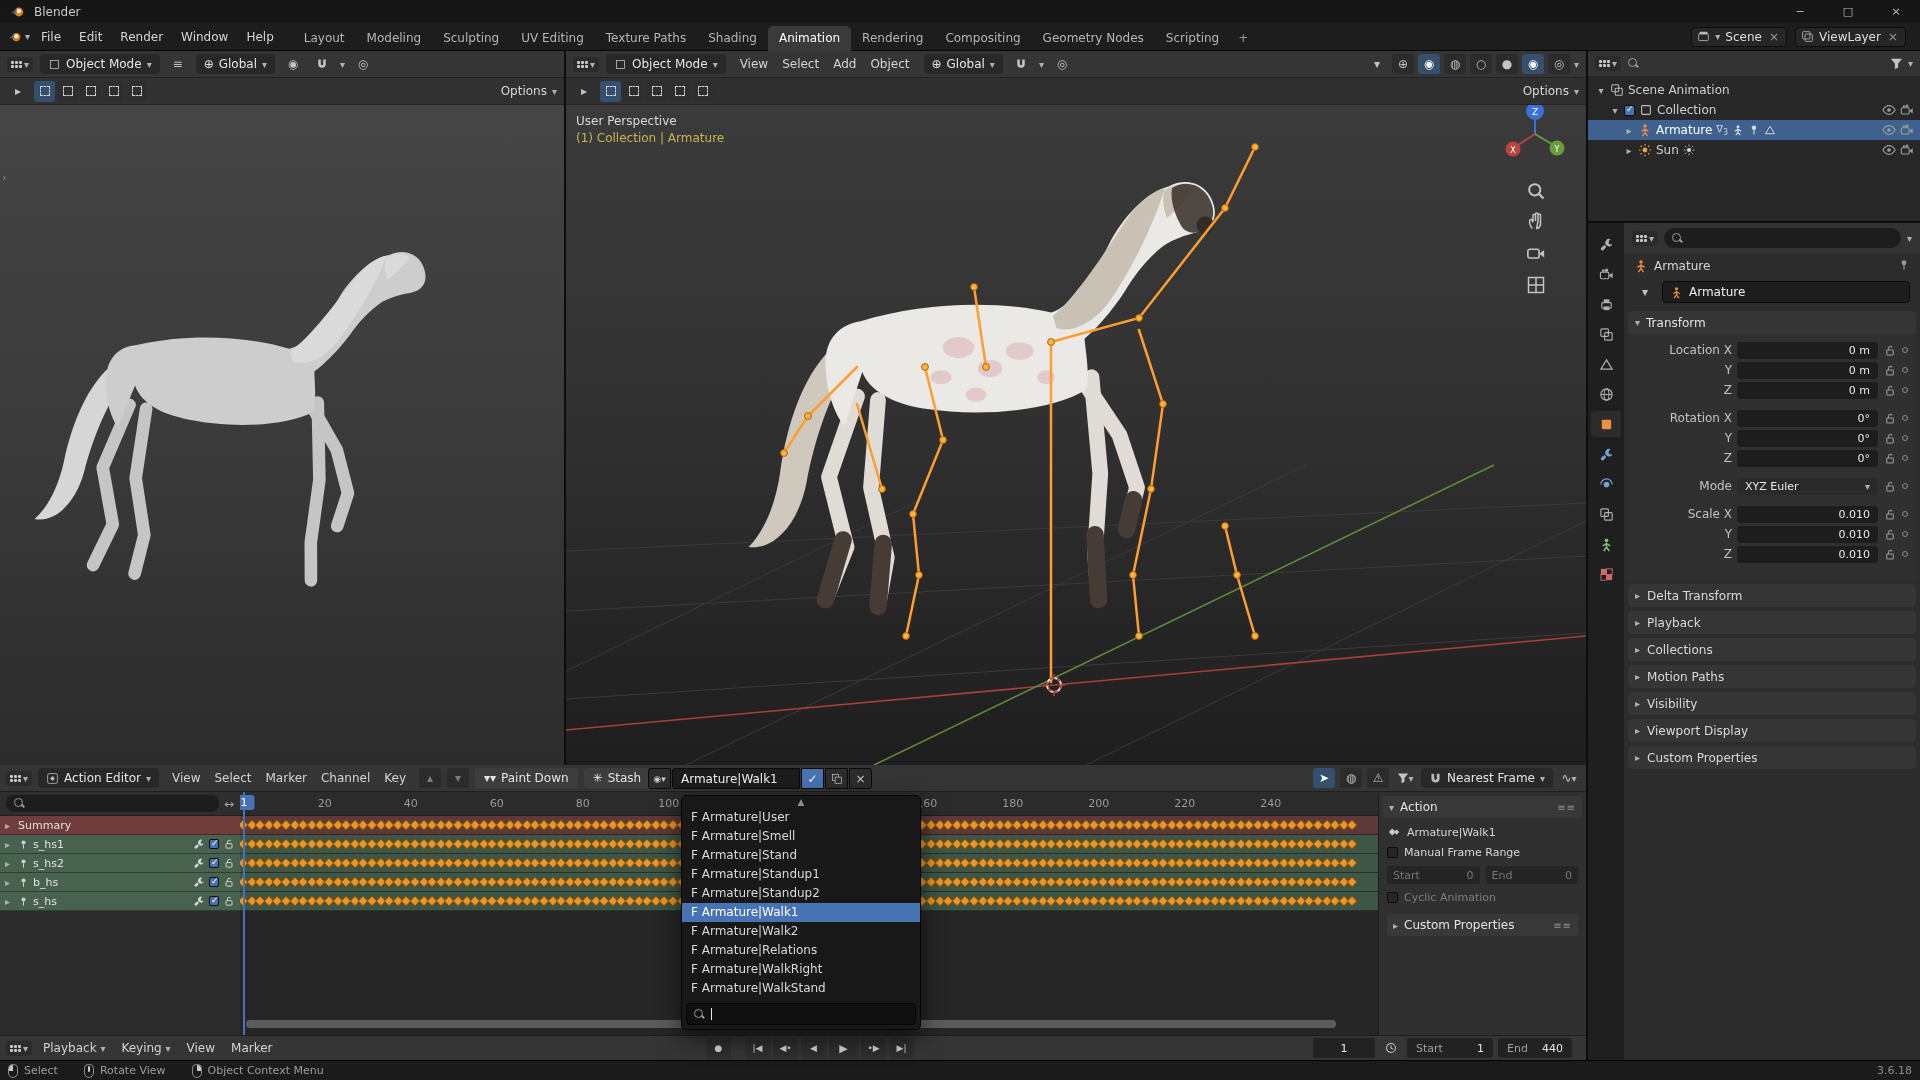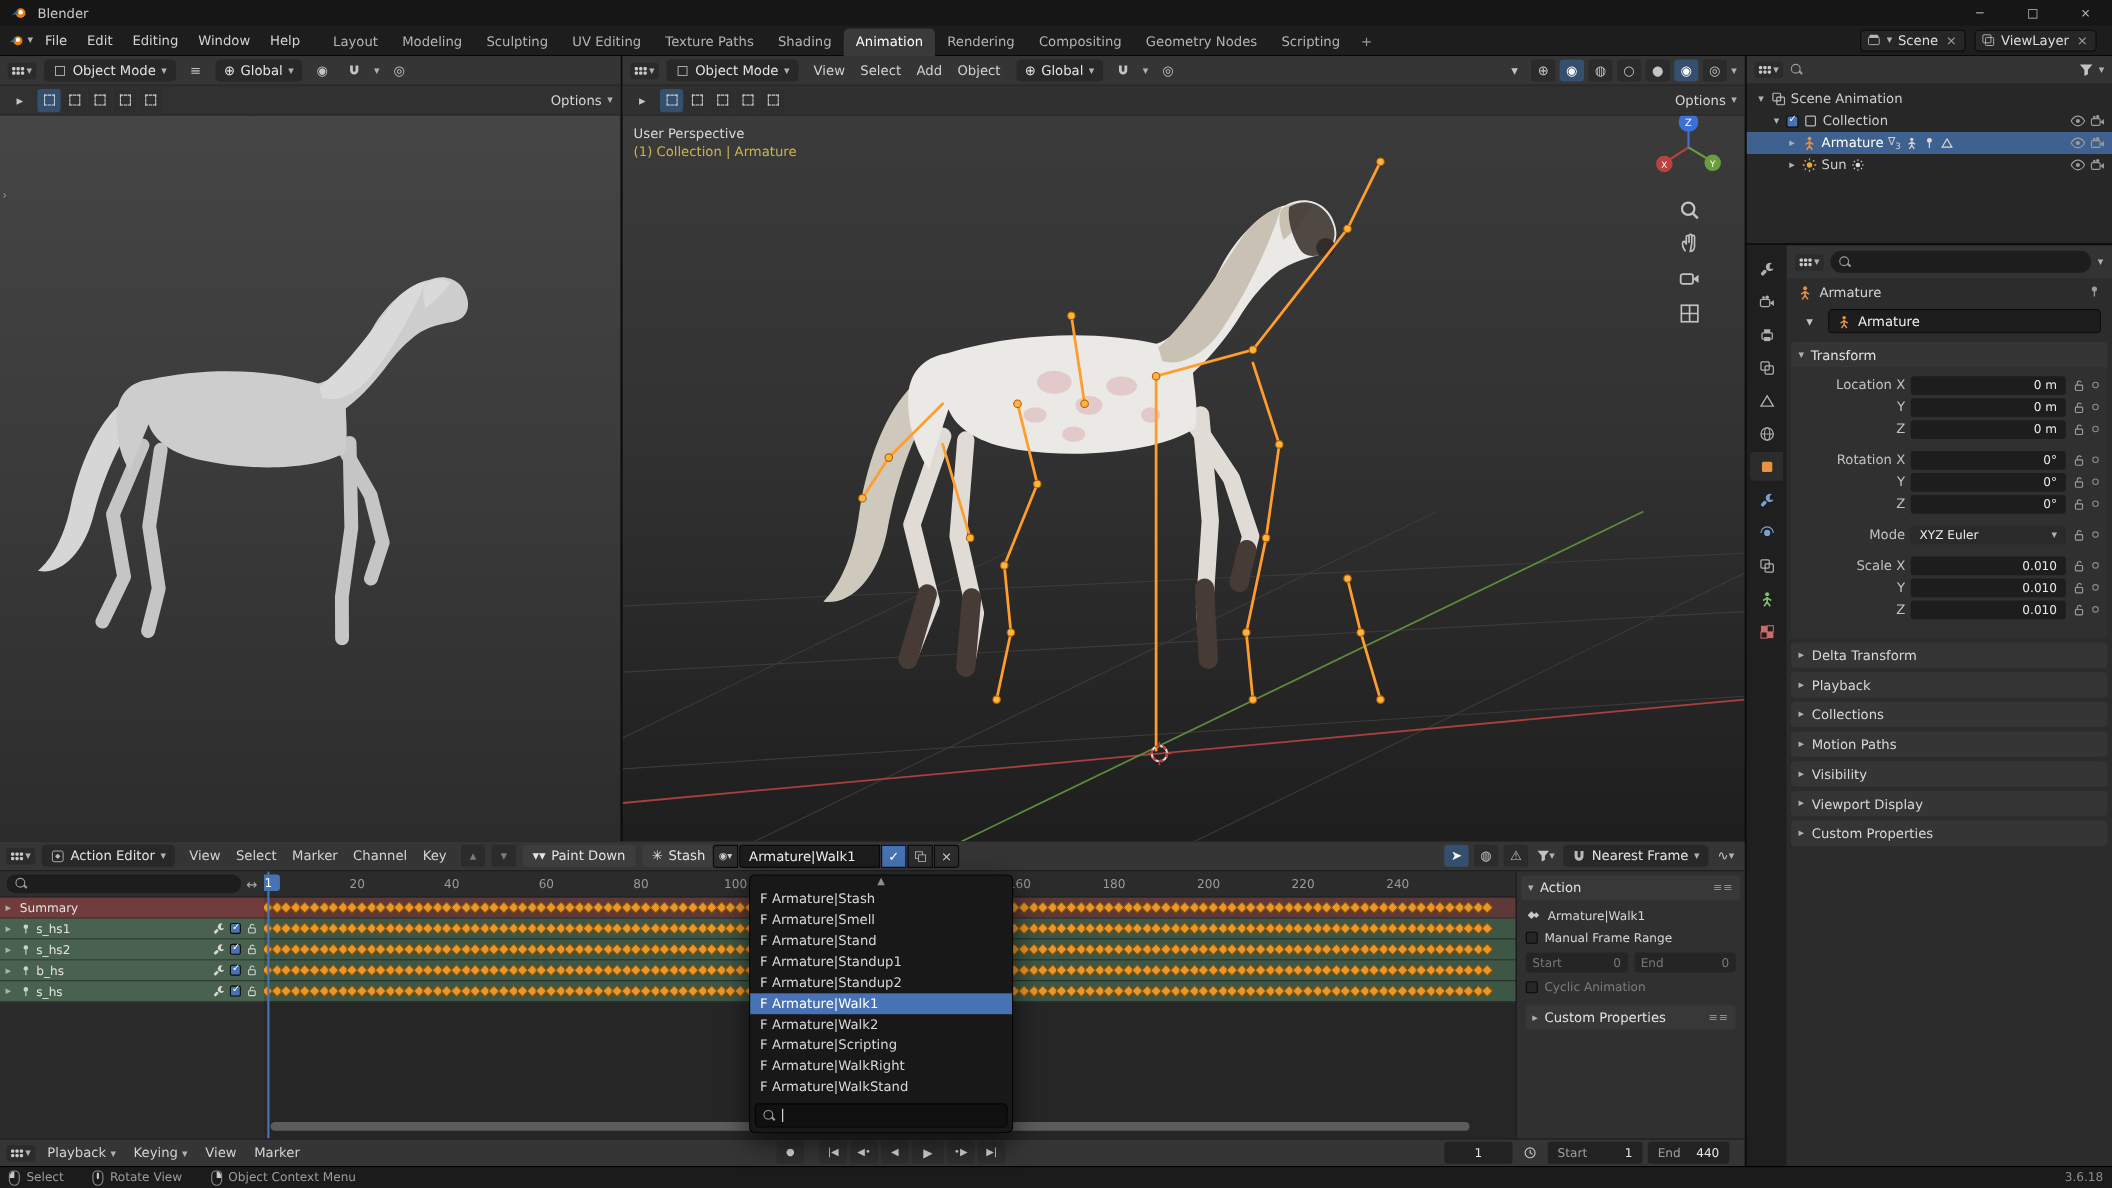--- a/index.html
+++ b/index.html
@@ -213,21 +213,21 @@
       <svg width="15" height="12" viewBox="0 0 20 16">
           <circle cx="11" cy="8" r="5.5" fill="#e87d0d"></circle>
           <circle cx="11" cy="7" r="2.6" fill="#fff"></circle>
           <path d="M1,10 L8,4 L8,9 Z" fill="#2f6f9f"></path>
         </svg>
       <span class="caret">▾</span>
     </span>
     <span id="menu-items" style="display:flex">
         <span class="menu-item">File</span>
         <span class="menu-item">Edit</span>
-        <span class="menu-item">Editing</span>
+        <span class="menu-item">Render</span>
         <span class="menu-item">Window</span>
         <span class="menu-item">Help</span>
       </span>
     <span id="ws-tabs">
         <span class="ws-tab">Layout</span>
         <span class="ws-tab">Modeling</span>
         <span class="ws-tab">Sculpting</span>
         <span class="ws-tab">UV Editing</span>
         <span class="ws-tab">Texture Paths</span>
         <span class="ws-tab">Shading</span>
@@ -1881,28 +1881,28 @@
             <span>Custom Properties</span>
             <span class="grip">≡≡</span>
         </div>
       </div>
     </div>
   </div>
 
   <div class="region action-popup">
     <div class="dd-scrollup">▲</div>
     <div id="dd-list">
-        <div class="dd-item">F Armature|Stash</div>
+        <div class="dd-item">F Armature|User</div>
         <div class="dd-item">F Armature|Smell</div>
         <div class="dd-item">F Armature|Stand</div>
         <div class="dd-item">F Armature|Standup1</div>
         <div class="dd-item">F Armature|Standup2</div>
         <div class="dd-item hl">F Armature|Walk1</div>
         <div class="dd-item">F Armature|Walk2</div>
-        <div class="dd-item">F Armature|Scripting</div>
+        <div class="dd-item">F Armature|Relations</div>
         <div class="dd-item">F Armature|WalkRight</div>
         <div class="dd-item">F Armature|WalkStand</div>
       </div>
     <div class="dd-search">
       <span class="i-search"></span>
       <span class="tcursor"></span>
     </div>
   </div>
 
   <div class="region playbar">

